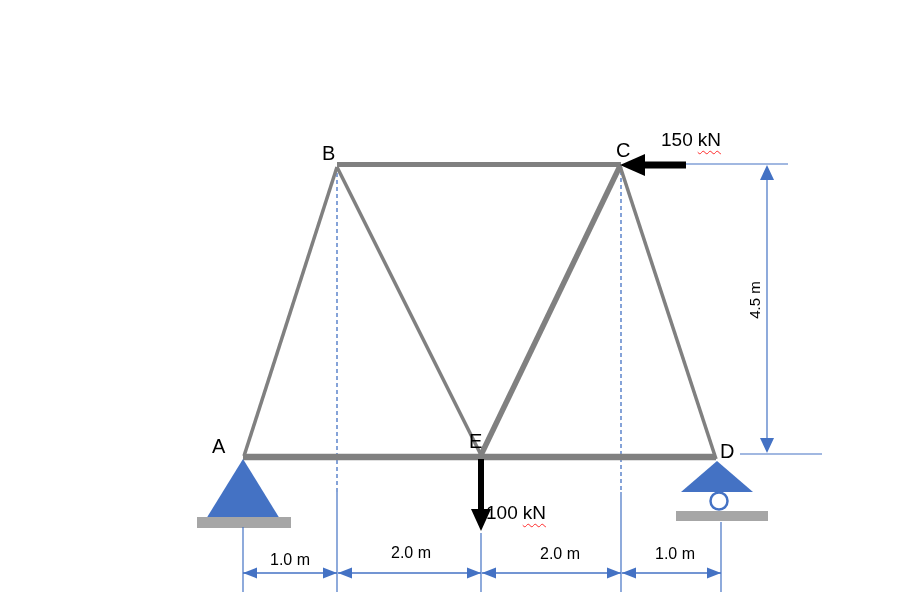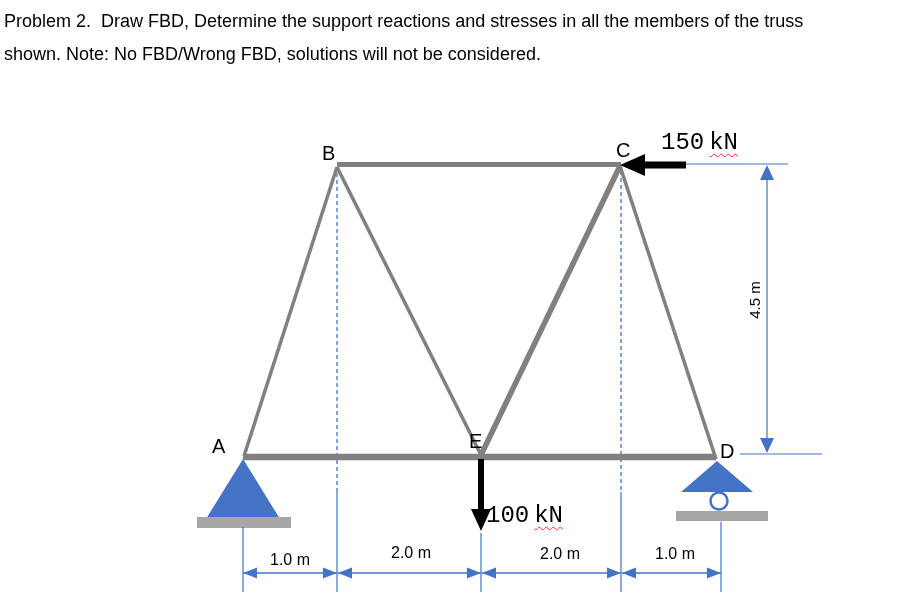--- a/index.html
+++ b/index.html
@@ -2,35 +2,33 @@
 <html><head>
 <meta charset="utf-8">
 <style>
   html,body{margin:0;padding:0;background:#fff;}
   .page{position:relative;width:914px;height:609px;background:#ffffff;overflow:hidden;
         font-family:"Liberation Sans",sans-serif;color:#000;}
   .problem-text{position:absolute;left:4px;top:5px;width:906px;margin:0;
         font-size:18px;line-height:33px;white-space:pre-wrap;color:#000;}
   .lbl{position:absolute;white-space:nowrap;color:#000;}
   .node-lbl{font-size:20px;}
-  .force-lbl{font-size:24px;font-family:Liberation Mono, monospace;}
+  .force-lbl{font-size:19px;}
   .dim-lbl{font-size:16px;transform:translate(-50%,-50%);}
   .vdim-lbl{font-size:15px;transform:translate(-50%,-50%) rotate(-90deg);}
   .wavy{text-decoration:underline;text-decoration-style:wavy;text-decoration-color:#FF2B2B;
         text-decoration-thickness:1px;text-underline-offset:4px;}
   .unit{margin-left:5px;}
   svg{position:absolute;left:0;top:0;}
 </style>
 </head>
 <body>
 
 <div class="page">
 
-  <p class="problem-text"><span>Problem 2.  Draw FBD, Determine the support reactions and stresses in all the members of the truss</span>
-<span>shown. Note: No FBD/Wrong FBD, solutions will not be considered.</span></p>
 
   <svg width="914" height="609" viewBox="0 0 914 609">
 
     <g stroke="#4472C4" stroke-width="1.3" stroke-dasharray="4 3">
       <line x1="337" y1="173" x2="337" y2="492"></line>
       <line x1="621" y1="171" x2="621" y2="492"></line>
     </g>
 
     <g stroke="#808080" stroke-linecap="butt" fill="none">
       <line x1="243" y1="457" x2="716" y2="457" stroke-width="6.5"></line>

